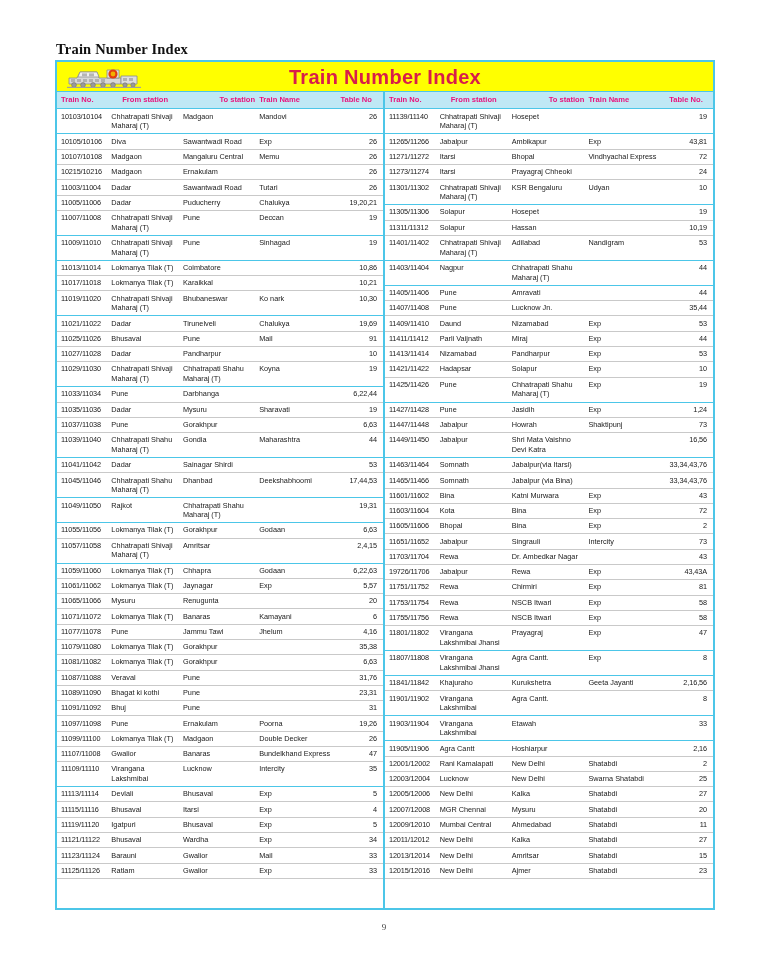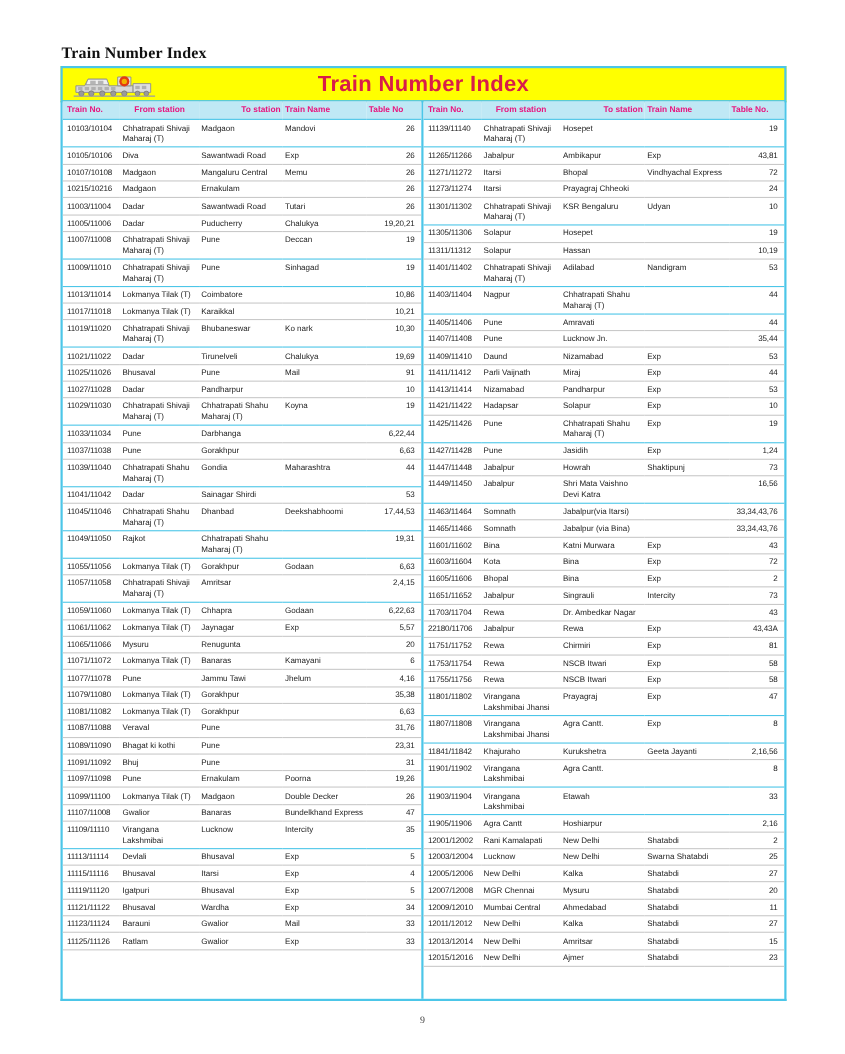--- a/index.html
+++ b/index.html
@@ -100,21 +100,21 @@
     font-size: 7.6px;
     padding: 3px 2px 4px 2px;
     line-height: 1.25;
     border-bottom: 1.5px solid #4cc6e8;
     vertical-align: top;
   }
   table.idx th.c-no      { width: 15.5%; text-align: left;  padding-left: 4px; }
   table.idx th.c-from    { width: 22.5%; text-align: center; }
   table.idx th.c-to      { width: 24%;   text-align: right; }
   table.idx th.c-name    { width: 24%;   text-align: left; }
-  table.idx th.c-table   { width: 14%;   text-align: left; padding-right: 6px; }
+  table.idx th.c-table   { width: 14%;   text-align: center; padding-right: 6px; }
 
   table.idx td {
     padding: 2.2px 2px 2.4px 2px;
     line-height: 1.33;
     vertical-align: top;
     border-bottom: 0.8px solid #c9c9c9;
     white-space: pre-line;
   }
   table.idx tr.two-line td {
     border-bottom: 1.1px solid #4cc6e8;
@@ -303,20 +303,27 @@
               <td class="c-table">19</td>
             </tr>
             <tr>
               <td class="c-no">11033/11034</td>
               <td class="c-from">Pune</td>
               <td class="c-to">Darbhanga</td>
               <td class="c-name"></td>
               <td class="c-table">6,22,44</td>
             </tr>
             <tr>
+              <td class="c-no">11035/11036</td>
+              <td class="c-from">Dadar</td>
+              <td class="c-to">Mysuru</td>
+              <td class="c-name">Sharavati</td>
+              <td class="c-table">19</td>
+            </tr>
+            <tr>
               <td class="c-no">11037/11038</td>
               <td class="c-from">Pune</td>
               <td class="c-to">Gorakhpur</td>
               <td class="c-name"></td>
               <td class="c-table">6,63</td>
             </tr>
             <tr class="two-line">
               <td class="c-no">11039/11040</td>
               <td class="c-from">Chhatrapati Shahu
 Maharaj (T)</td>
@@ -706,21 +713,21 @@
               <td class="c-table">73</td>
             </tr>
             <tr>
               <td class="c-no">11703/11704</td>
               <td class="c-from">Rewa</td>
               <td class="c-to">Dr. Ambedkar Nagar</td>
               <td class="c-name"></td>
               <td class="c-table">43</td>
             </tr>
             <tr>
-              <td class="c-no">22180/11706</td>
+              <td class="c-no">19726/11706</td>
               <td class="c-from">Jabalpur</td>
               <td class="c-to">Rewa</td>
               <td class="c-name">Exp</td>
               <td class="c-table">43,43A</td>
             </tr>
             <tr>
               <td class="c-no">11751/11752</td>
               <td class="c-from">Rewa</td>
               <td class="c-to">Chirmiri</td>
               <td class="c-name">Exp</td>

